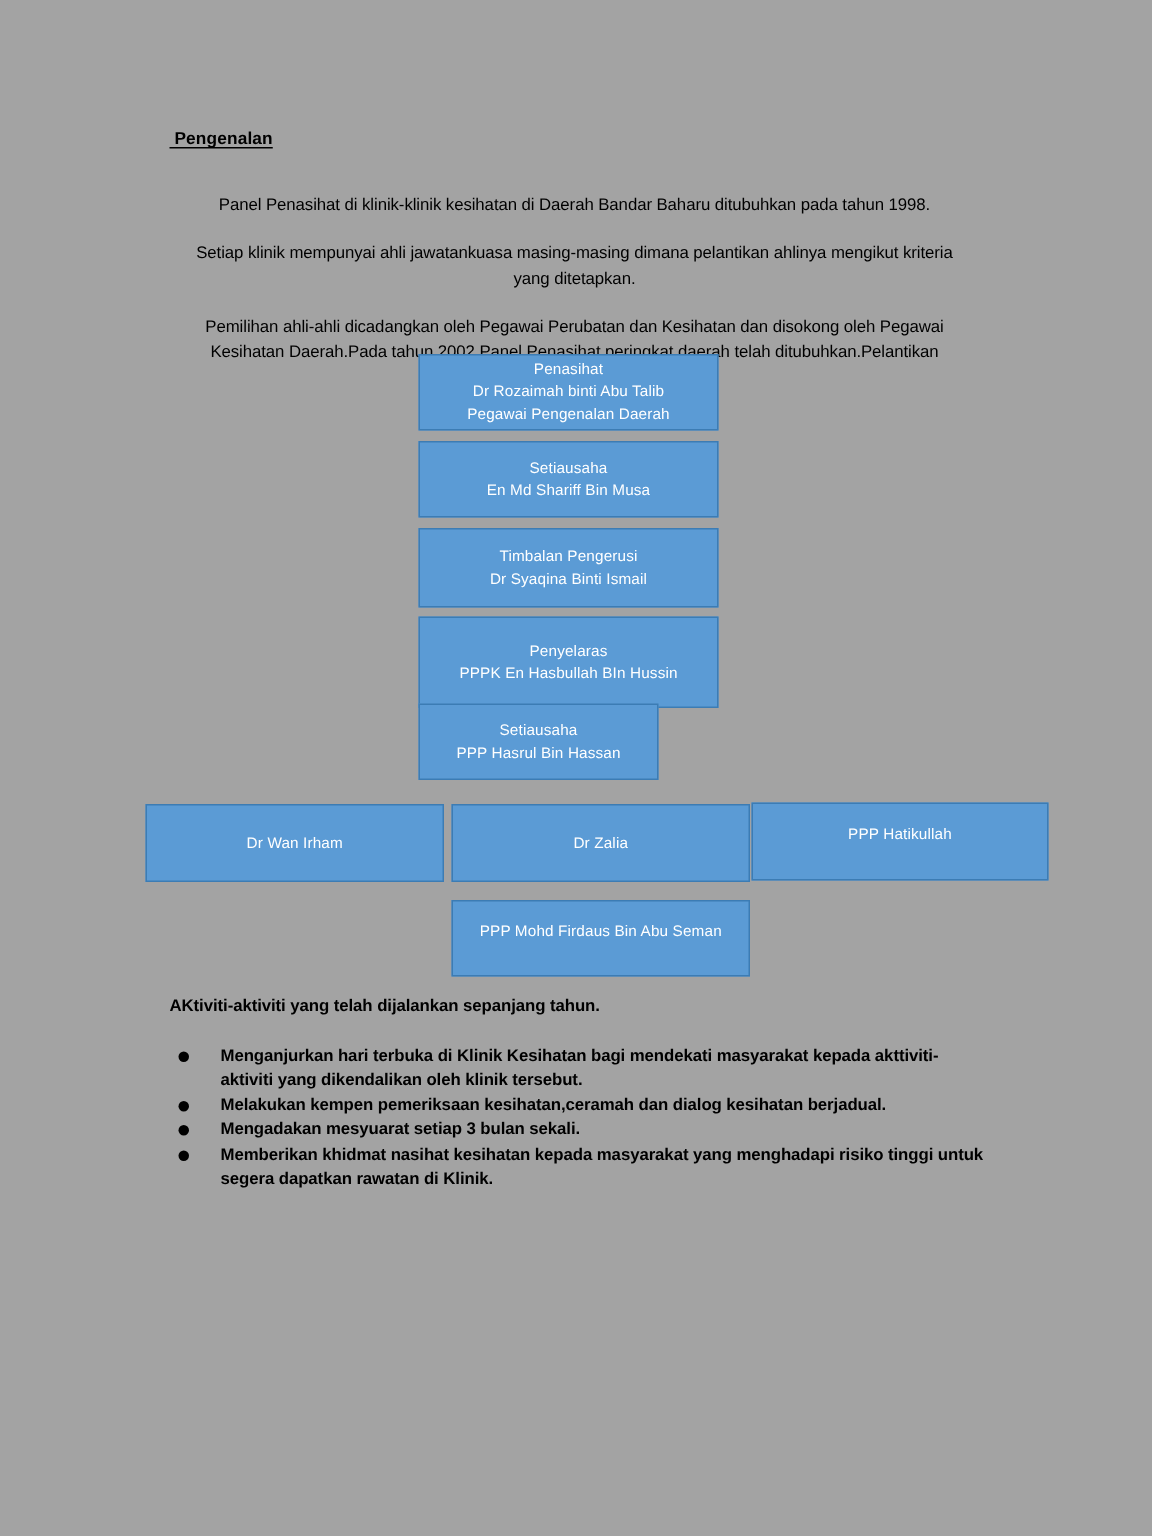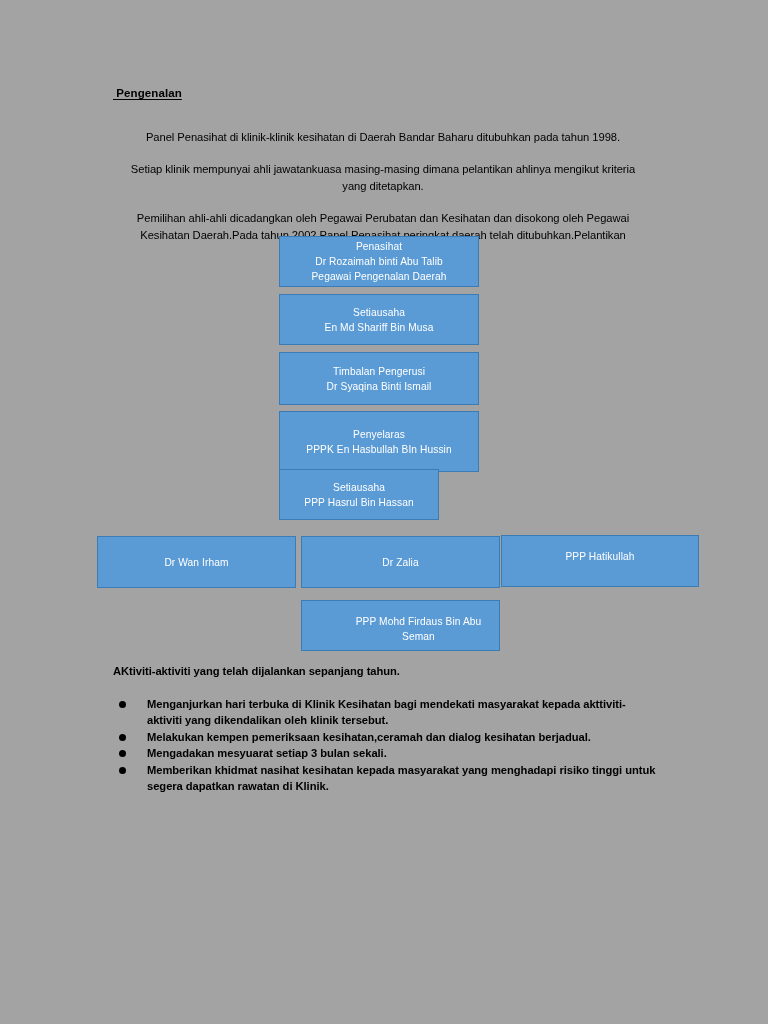--- a/index.html
+++ b/index.html
@@ -89,21 +89,21 @@
   #box-penyelaras     { left: 279px; top: 411px; width: 200px; height: 61px; }
   #box-setiausaha     { left: 279px; top: 469px; width: 160px; height: 51px; }
 
   
   #box-wan-irham      { left: 97px;  top: 536px; width: 199px; height: 52px; }
   #box-zalia          { left: 301px; top: 536px; width: 199px; height: 52px; }
   #box-hatikullah     { left: 501px; top: 535px; width: 198px; height: 52px; }
   #box-firdaus        { left: 301px; top: 600px; width: 199px; height: 51px; }
 
   #box-hatikullah { justify-content: flex-start; padding-top: 13px; }
-  #box-firdaus    { justify-content: flex-start; padding-top: 13px; padding-left: 36px; }
+  #box-firdaus    { justify-content: flex-start; padding-top: 13px; }
 
   
   .activities-heading {
     position: absolute;
     left: 113px;
     top: 665px;
     font-size: 11.2px;
     font-weight: bold;
     letter-spacing: -0.05px;
   }

